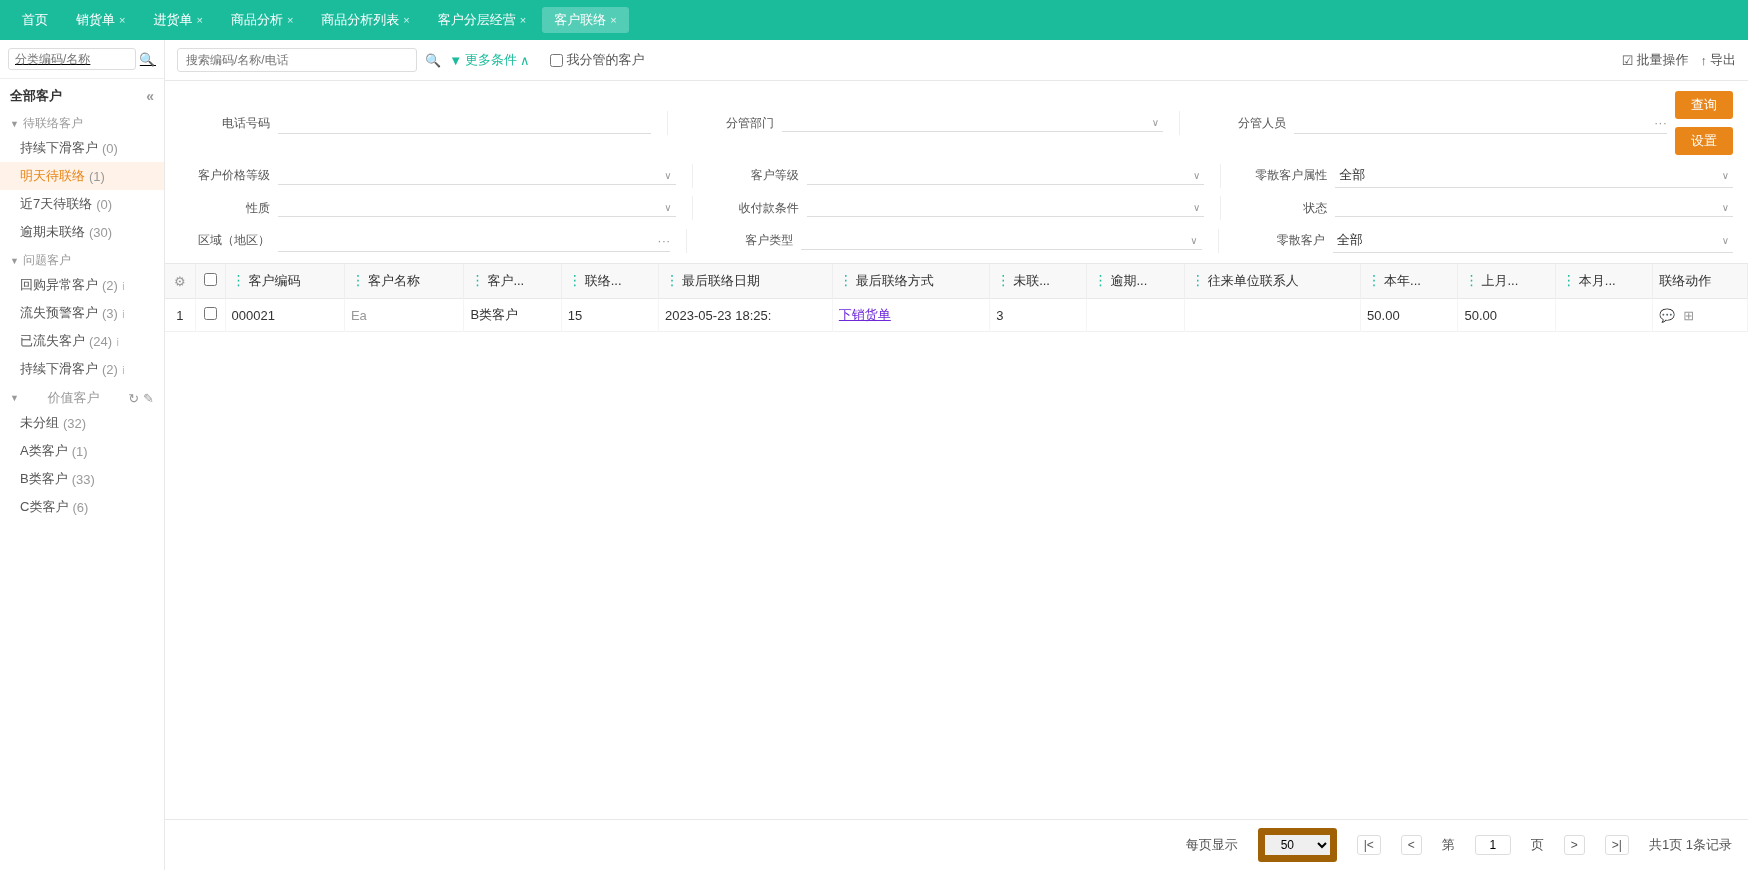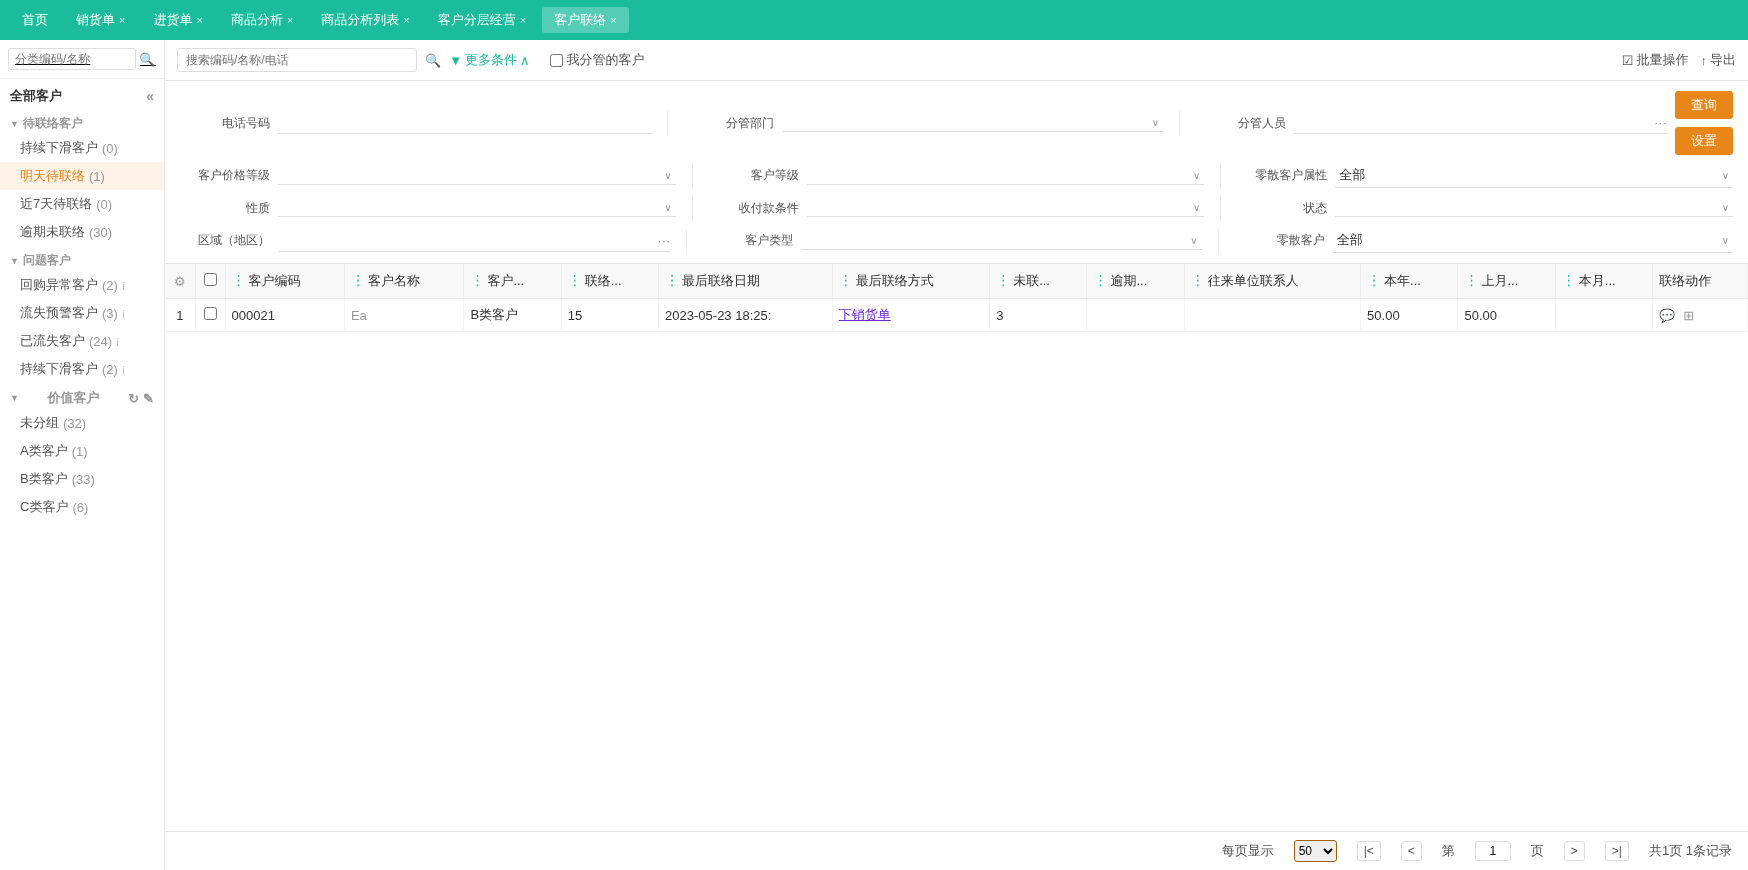--- a/index.html
+++ b/index.html
@@ -73,21 +73,20 @@
     }
     .sidebar-collapse-icon { color: #999; cursor: pointer; font-size: 14px; }
 
     .sidebar-group-label {
       padding: 6px 10px 2px;
       color: #999;
       font-size: 12px;
       display: flex;
       align-items: center;
       gap: 4px;
-      font-weight: bold;
     }
     .sidebar-group-label::before {
       content: '▼';
       font-size: 9px;
     }
 
     .sidebar-item {
       padding: 5px 10px 5px 20px;
       cursor: pointer;
       color: #555;
@@ -285,23 +284,23 @@
       border-top: 1px solid #e8e8e8;
       padding: 8px 16px;
       display: flex;
       align-items: center;
       justify-content: flex-end;
       gap: 20px;
       font-size: 12px;
       color: #555;
     }
     .page-size-select {
-      border: 1px solid #a16207;
-      border-radius: 3px;
-      padding: 2px 0;
+      border: 7px solid #a16207;
+      border-radius: 3px;
+      padding: 2px 12px;
       font-size: 12px;
     }
     .page-nav-btn {
       border: 1px solid #ddd;
       border-radius: 3px;
       background: #fff;
       padding: 2px 6px;
       cursor: pointer;
       color: #555;
       font-size: 12px;

